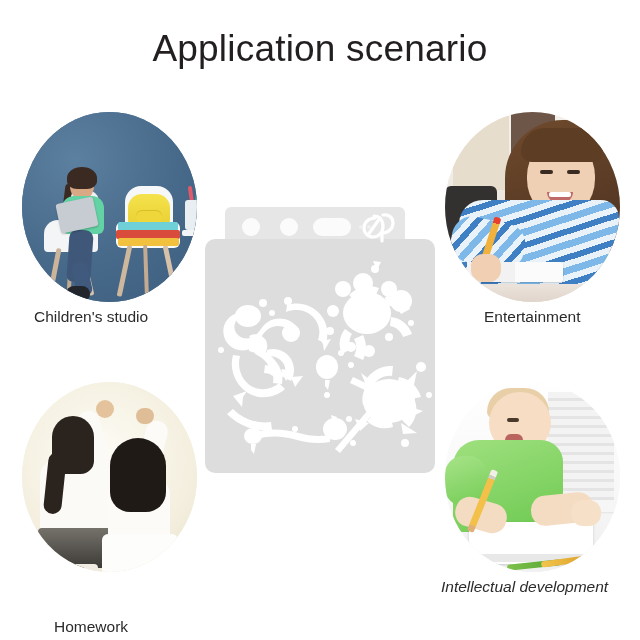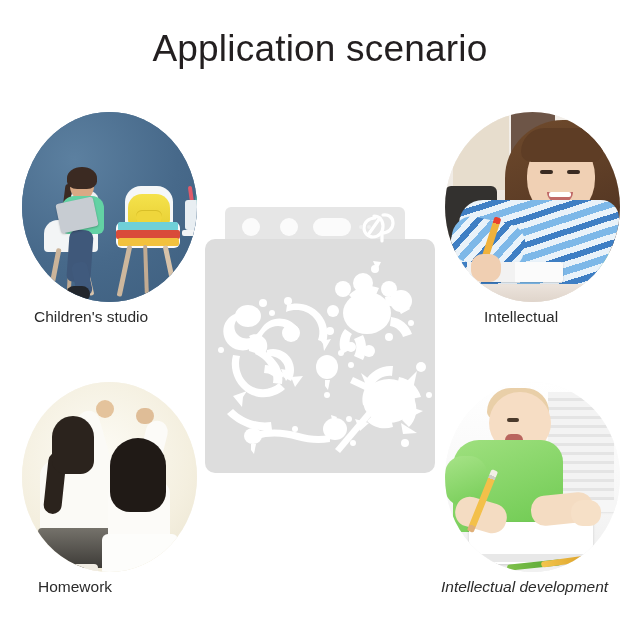--- a/index.html
+++ b/index.html
@@ -35,21 +35,21 @@
     top:196px;
     font-size:15.5px;color:#2b2b2b;
     white-space:nowrap;
     font-weight:400;
   }
   .sc-tl{left:22px;top:112px;}
   .sc-tl .scenario-label{left:12px;}
   .sc-tr{left:445px;top:112px;}
   .sc-tr .scenario-label{left:39px;}
   .sc-bl{left:22px;top:382px;}
-  .sc-bl .scenario-label{left:16px;}
+  .sc-bl .scenario-label{left:32px;margin-top:40px;}
   .sc-br{left:445px;top:382px;}
   .sc-br .scenario-label{left:-4px;font-style:italic;}
 
   
   .ph1{background:#4a6f8f;}
   .ph1 .wall{position:absolute;inset:0;background:
      radial-gradient(circle at 30% 25%, #5c80a0 0%, #47698a 55%, #3e5f7f 100%);}
   .ph1 .stool-a{position:absolute;left:22px;top:108px;width:54px;height:32px;
      background:#f3f5f6;border-radius:14px 14px 4px 4px;}
   .ph1 .stool-a-back{position:absolute;left:47px;top:78px;width:30px;height:40px;
@@ -270,21 +270,21 @@
       <div class="eye2"></div>
       <div class="mouth"></div>
       <div class="teeth"></div>
       <div class="shirt"></div>
       <div class="arm"></div>
       <div class="book"></div>
       <div class="book-l"></div>
       <div class="pencil"></div>
       <div class="hand"></div>
     </div>
-    <div class="scenario-label">Intellectual</div>
+    <div class="scenario-label">Entertainment</div>
   </div>
 
   <div class="scenario sc-bl">
     <div class="photo-circle ph3">
       <div class="bg"></div>
       <div class="g1-arm"></div>
       <div class="g1-hand"></div>
       <div class="g1-body"></div>
       <div class="g1-tail"></div>
       <div class="g1-hair"></div>

